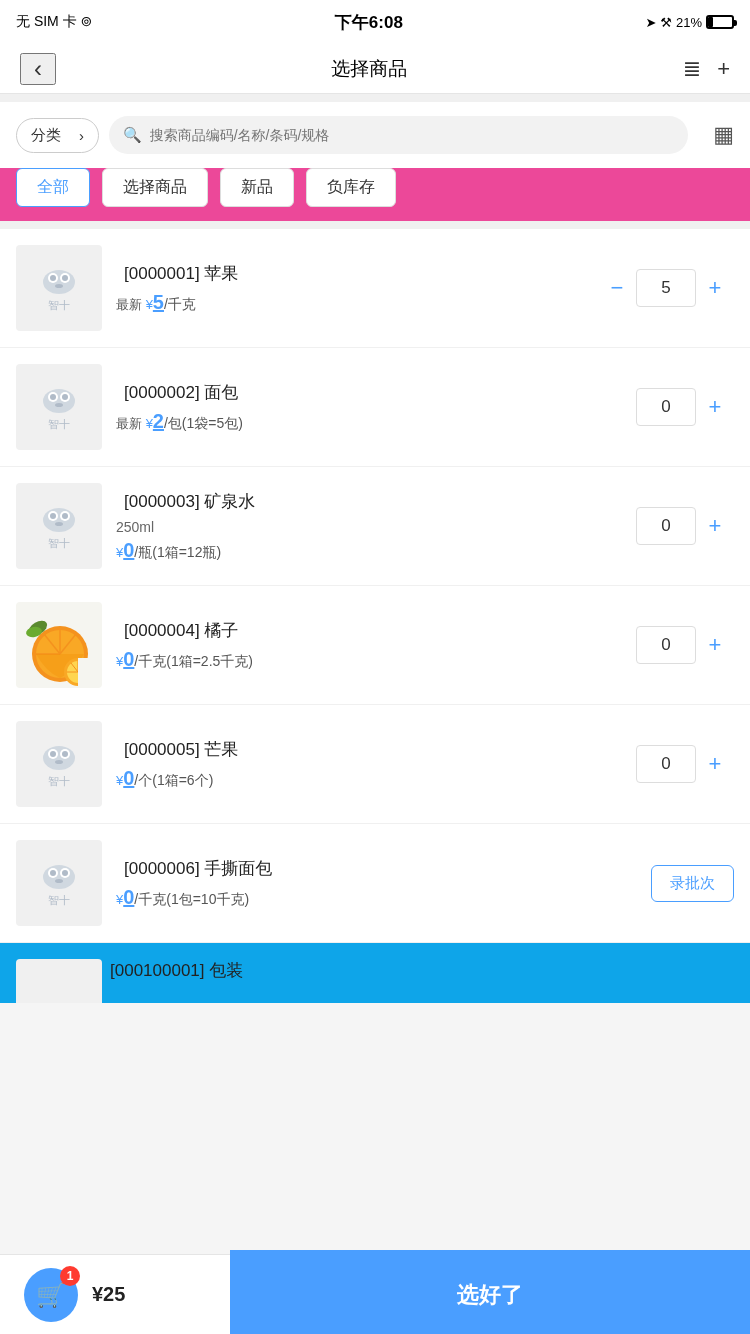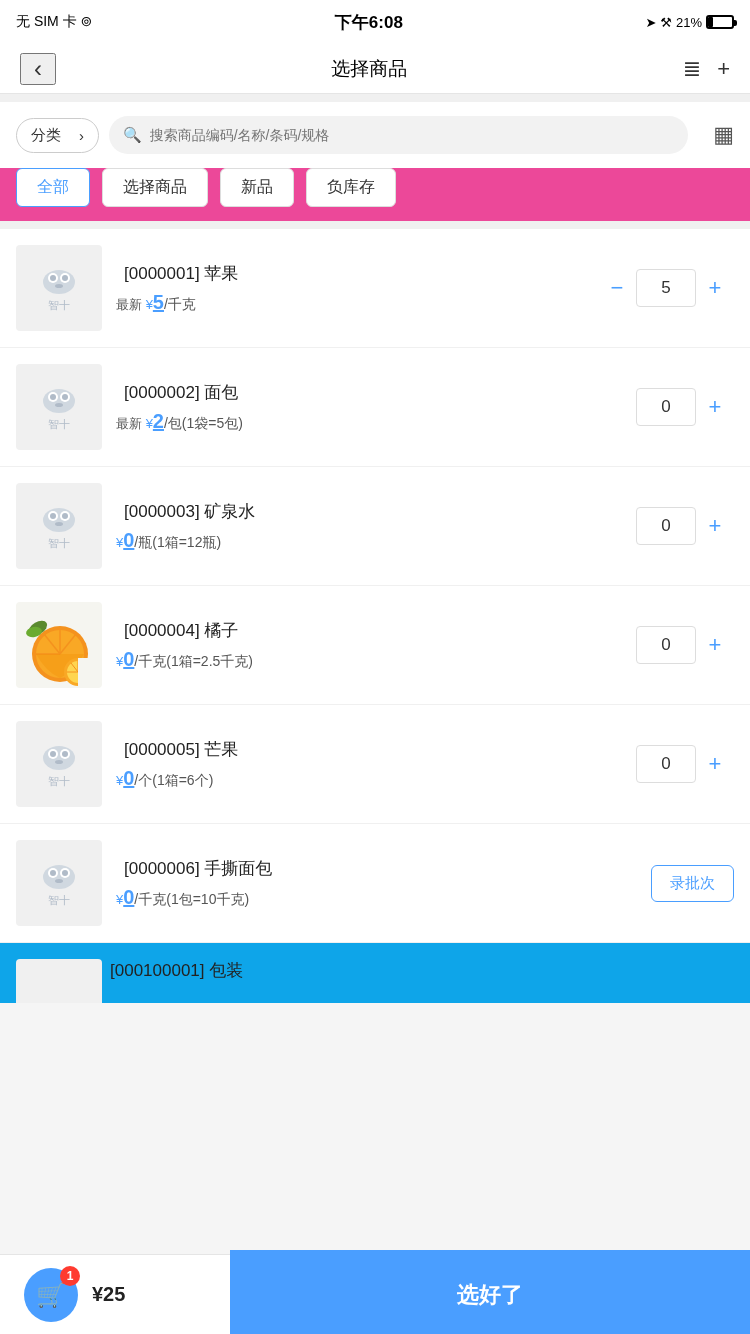--- a/index.html
+++ b/index.html
@@ -385,20 +385,21 @@
           <circle cx="26" cy="14" r="5" fill="#fff"></circle>
           <circle cx="14" cy="14" r="3" fill="#b0bbc8"></circle>
           <circle cx="26" cy="14" r="3" fill="#b0bbc8"></circle>
           <ellipse cx="20" cy="22" rx="4" ry="2" fill="#b0bbc8"></ellipse>
         </svg>
         <span class="owl-text">智十</span>
       </div>
     </div>
     <div class="product-info">
       <div class="product-name">[0000003] 矿泉水</div>
+      <div class="product-spec">250ml</div>
       <div class="product-price">
         <span class="yen">¥</span><span style="font-size:20px;color:#4a9eff;font-weight:700;text-decoration:underline;">0</span><span class="price-unit">/瓶(1箱=12瓶)</span>
       </div>
     </div>
     <div class="qty-control">
       <input class="qty-input" value="0" type="text" style="">
       <button class="qty-btn">+</button>
     </div>
   </div>
 

